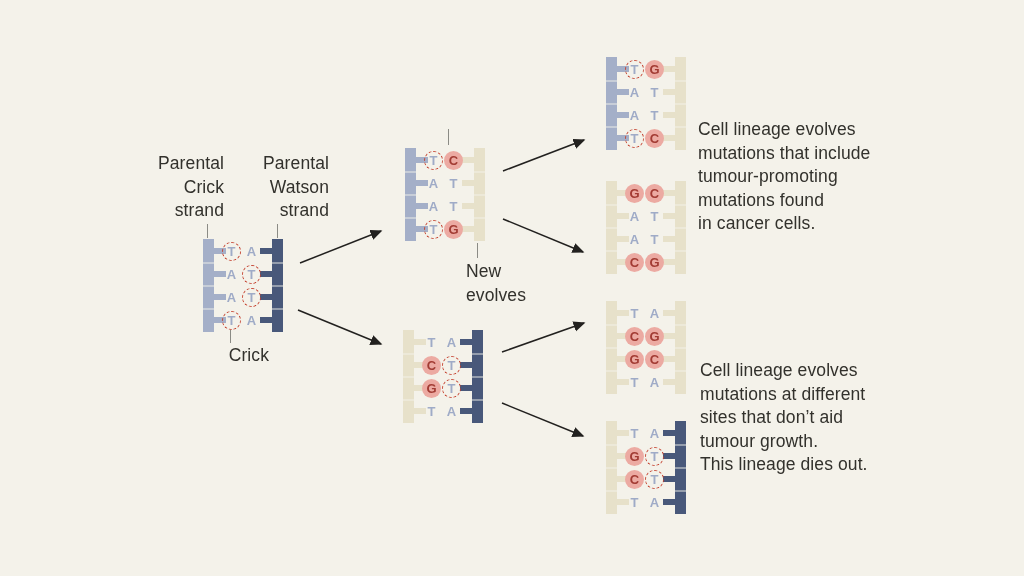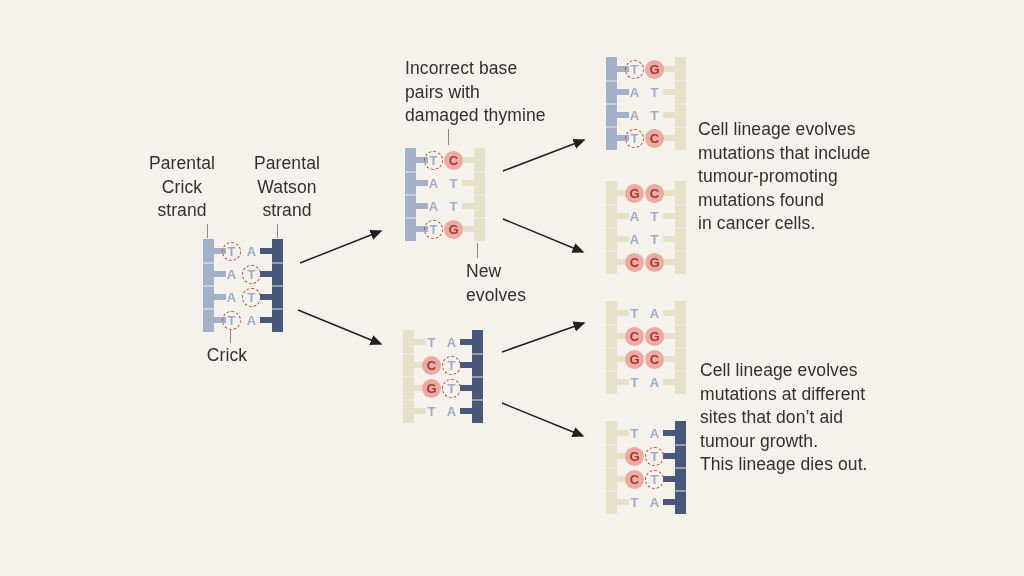--- a/index.html
+++ b/index.html
@@ -12,21 +12,21 @@
     background: var(--bg, #f4f2ea);
   }
   .label {
     position: absolute;
     font-size: 17.5px;
     line-height: 23.5px;
     color: var(--text, #32312c);
     white-space: pre-line;
     letter-spacing: 0.1px;
   }
-  .label--center { text-align: center; }
+  .label--center { text-align: right; }
   .lead-line { position: absolute; width: 1.2px; background: var(--line, #8b8b85); }
   .ladder { position: absolute; width: 80px; height: 93px; }
   .rail { position: absolute; top: 0; bottom: 0; width: 11px; }
   .rail--left { left: 0; }
   .rail--right { right: 0; }
   .joint { position: absolute; left: 0; width: 11px; height: 2px; background: rgba(245,243,235,0.45); }
   .stub { position: absolute; height: 6px; }
   .stub--left { left: 10px; width: 13px; }
   .stub--right { right: 10px; width: 13px; }
   .base {
@@ -61,23 +61,20 @@
 Crick
 strand</div>
 
   <div class="label label--center" style="left:245px; top:152px; width:84px">Parental
 Watson
 strand</div>
 
   <div class="label label--center" style="left:185px; top:344px; width:84px">Crick</div>
 
 
-  <div class="label" style="left:405px; top:57px">Incorrect base
-pairs with
-damaged thymine</div>
 
   <div class="label" style="left:466px; top:260px">New
 evolves</div>
 
   <div class="label" style="left:698px; top:118px">Cell lineage evolves
 mutations that include
 tumour-promoting
 mutations found
 in cancer cells.</div>
 

